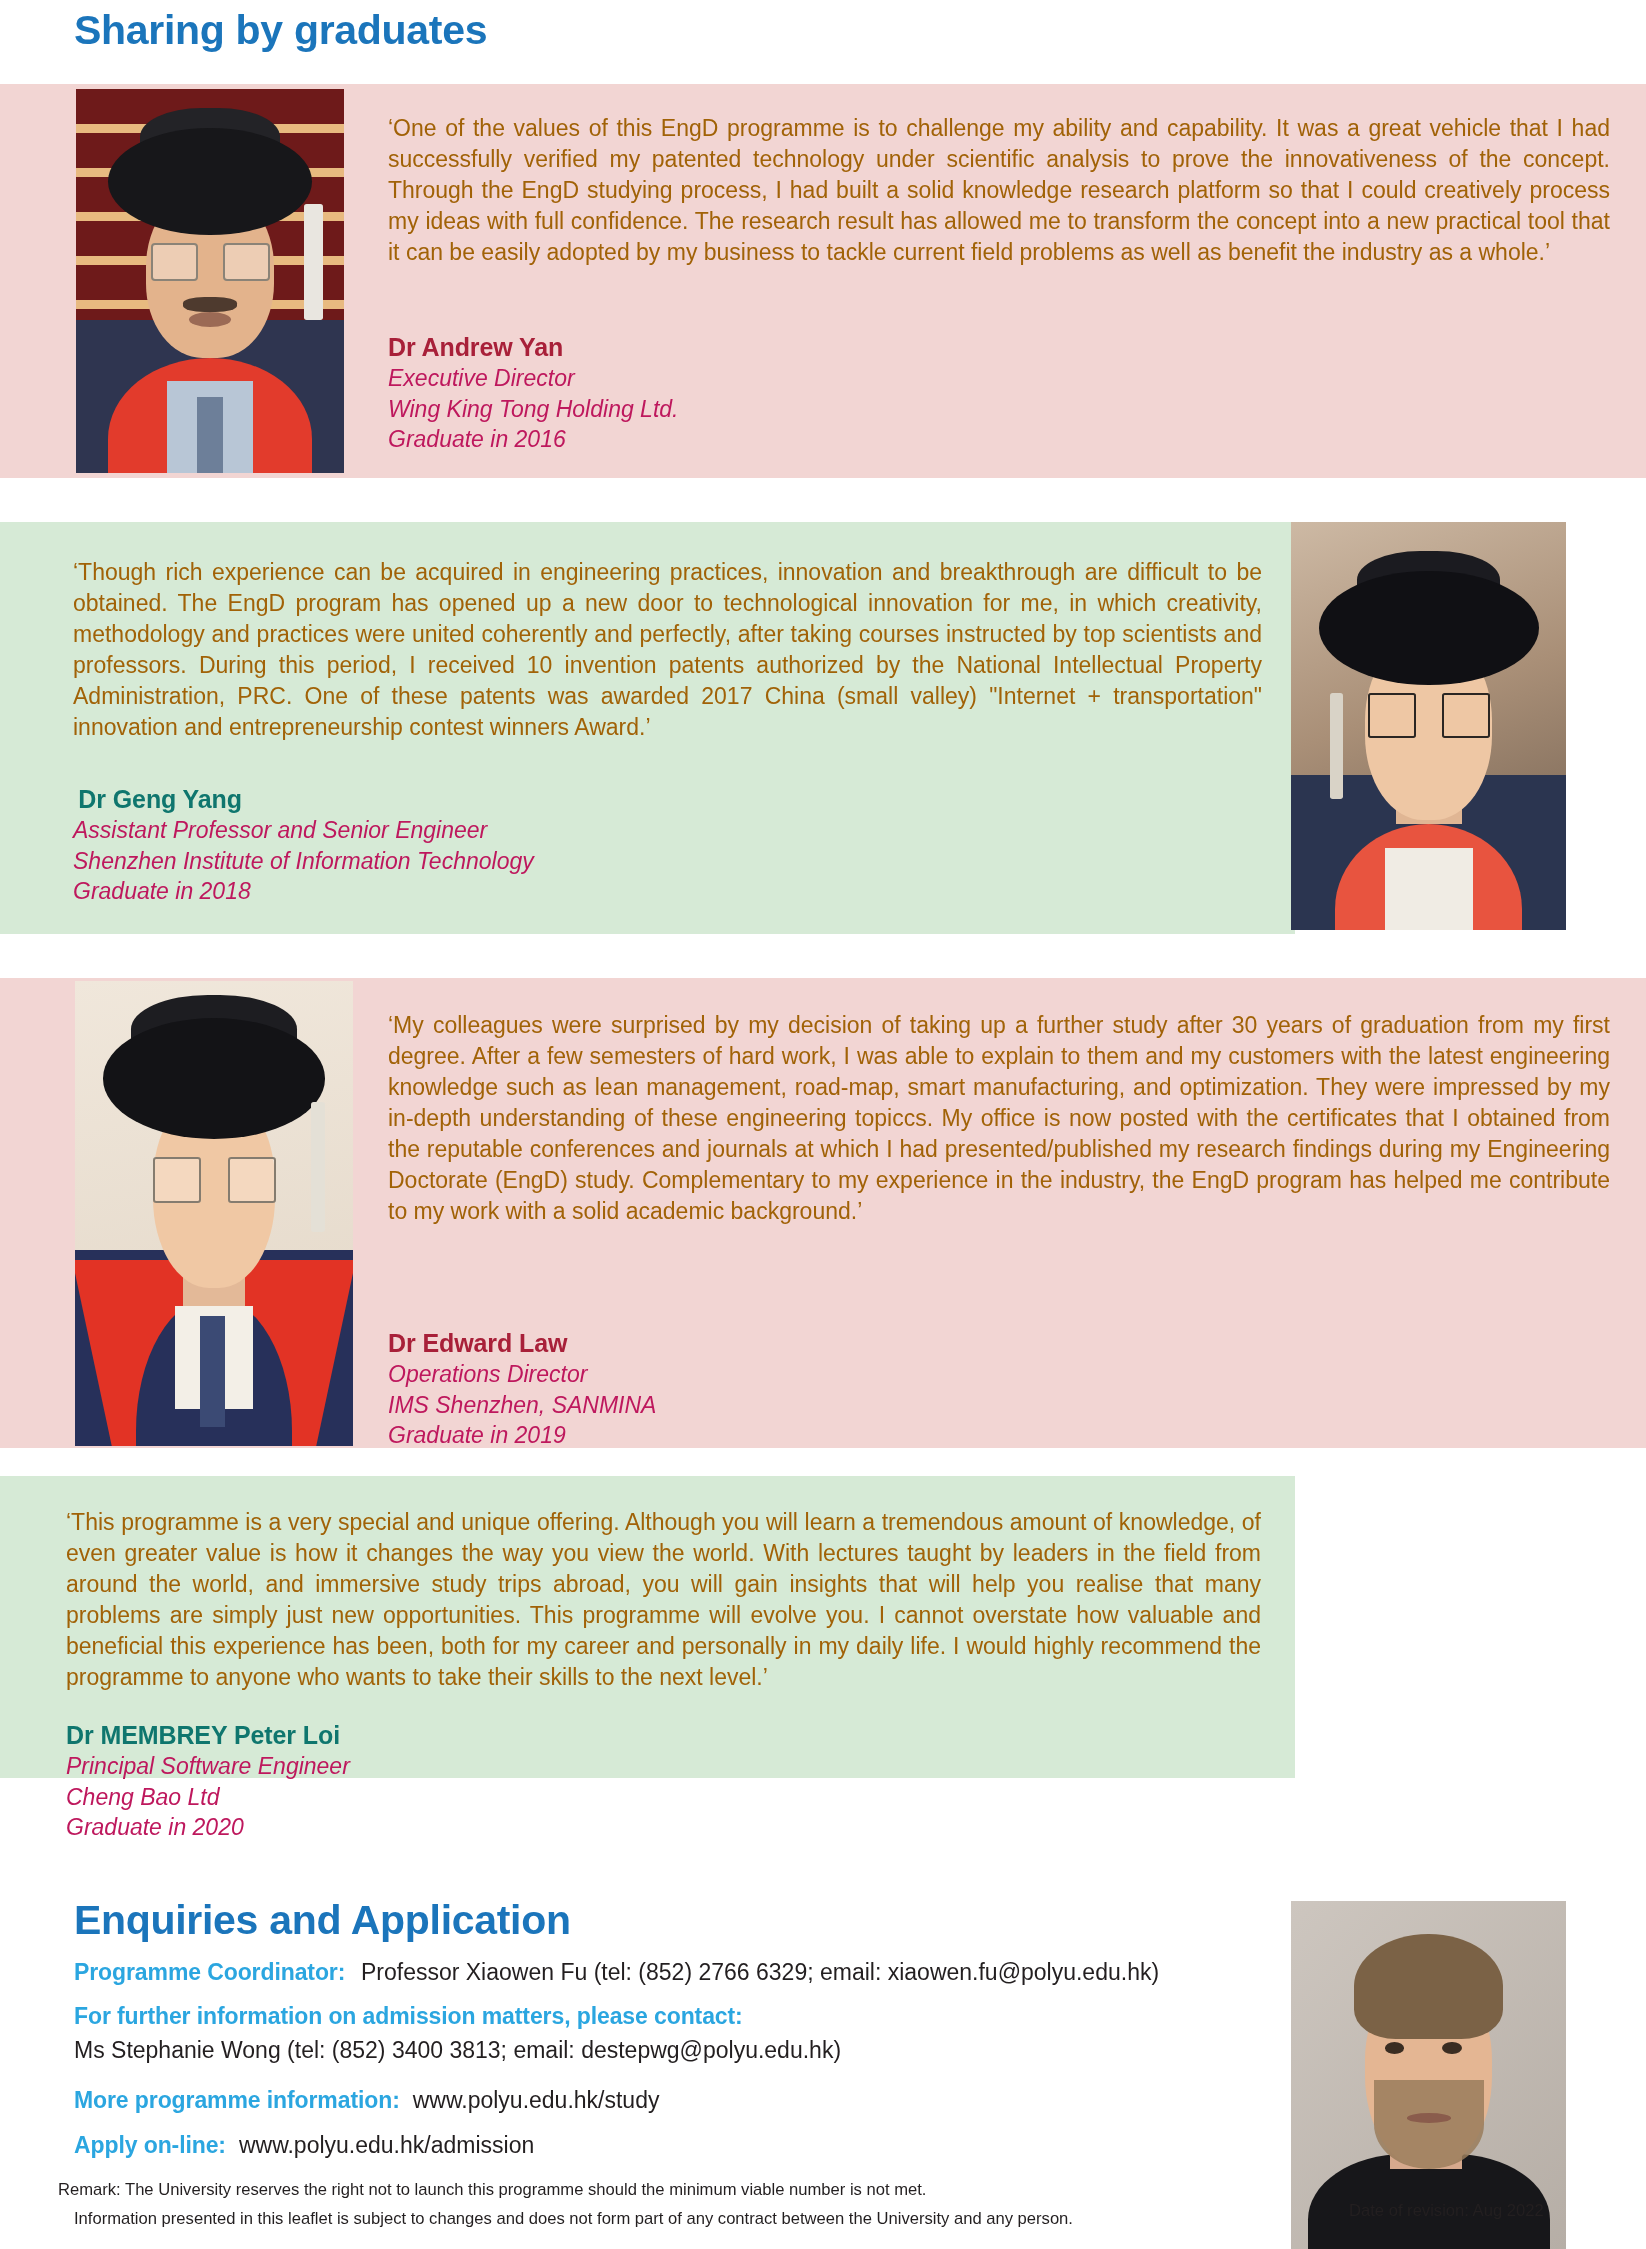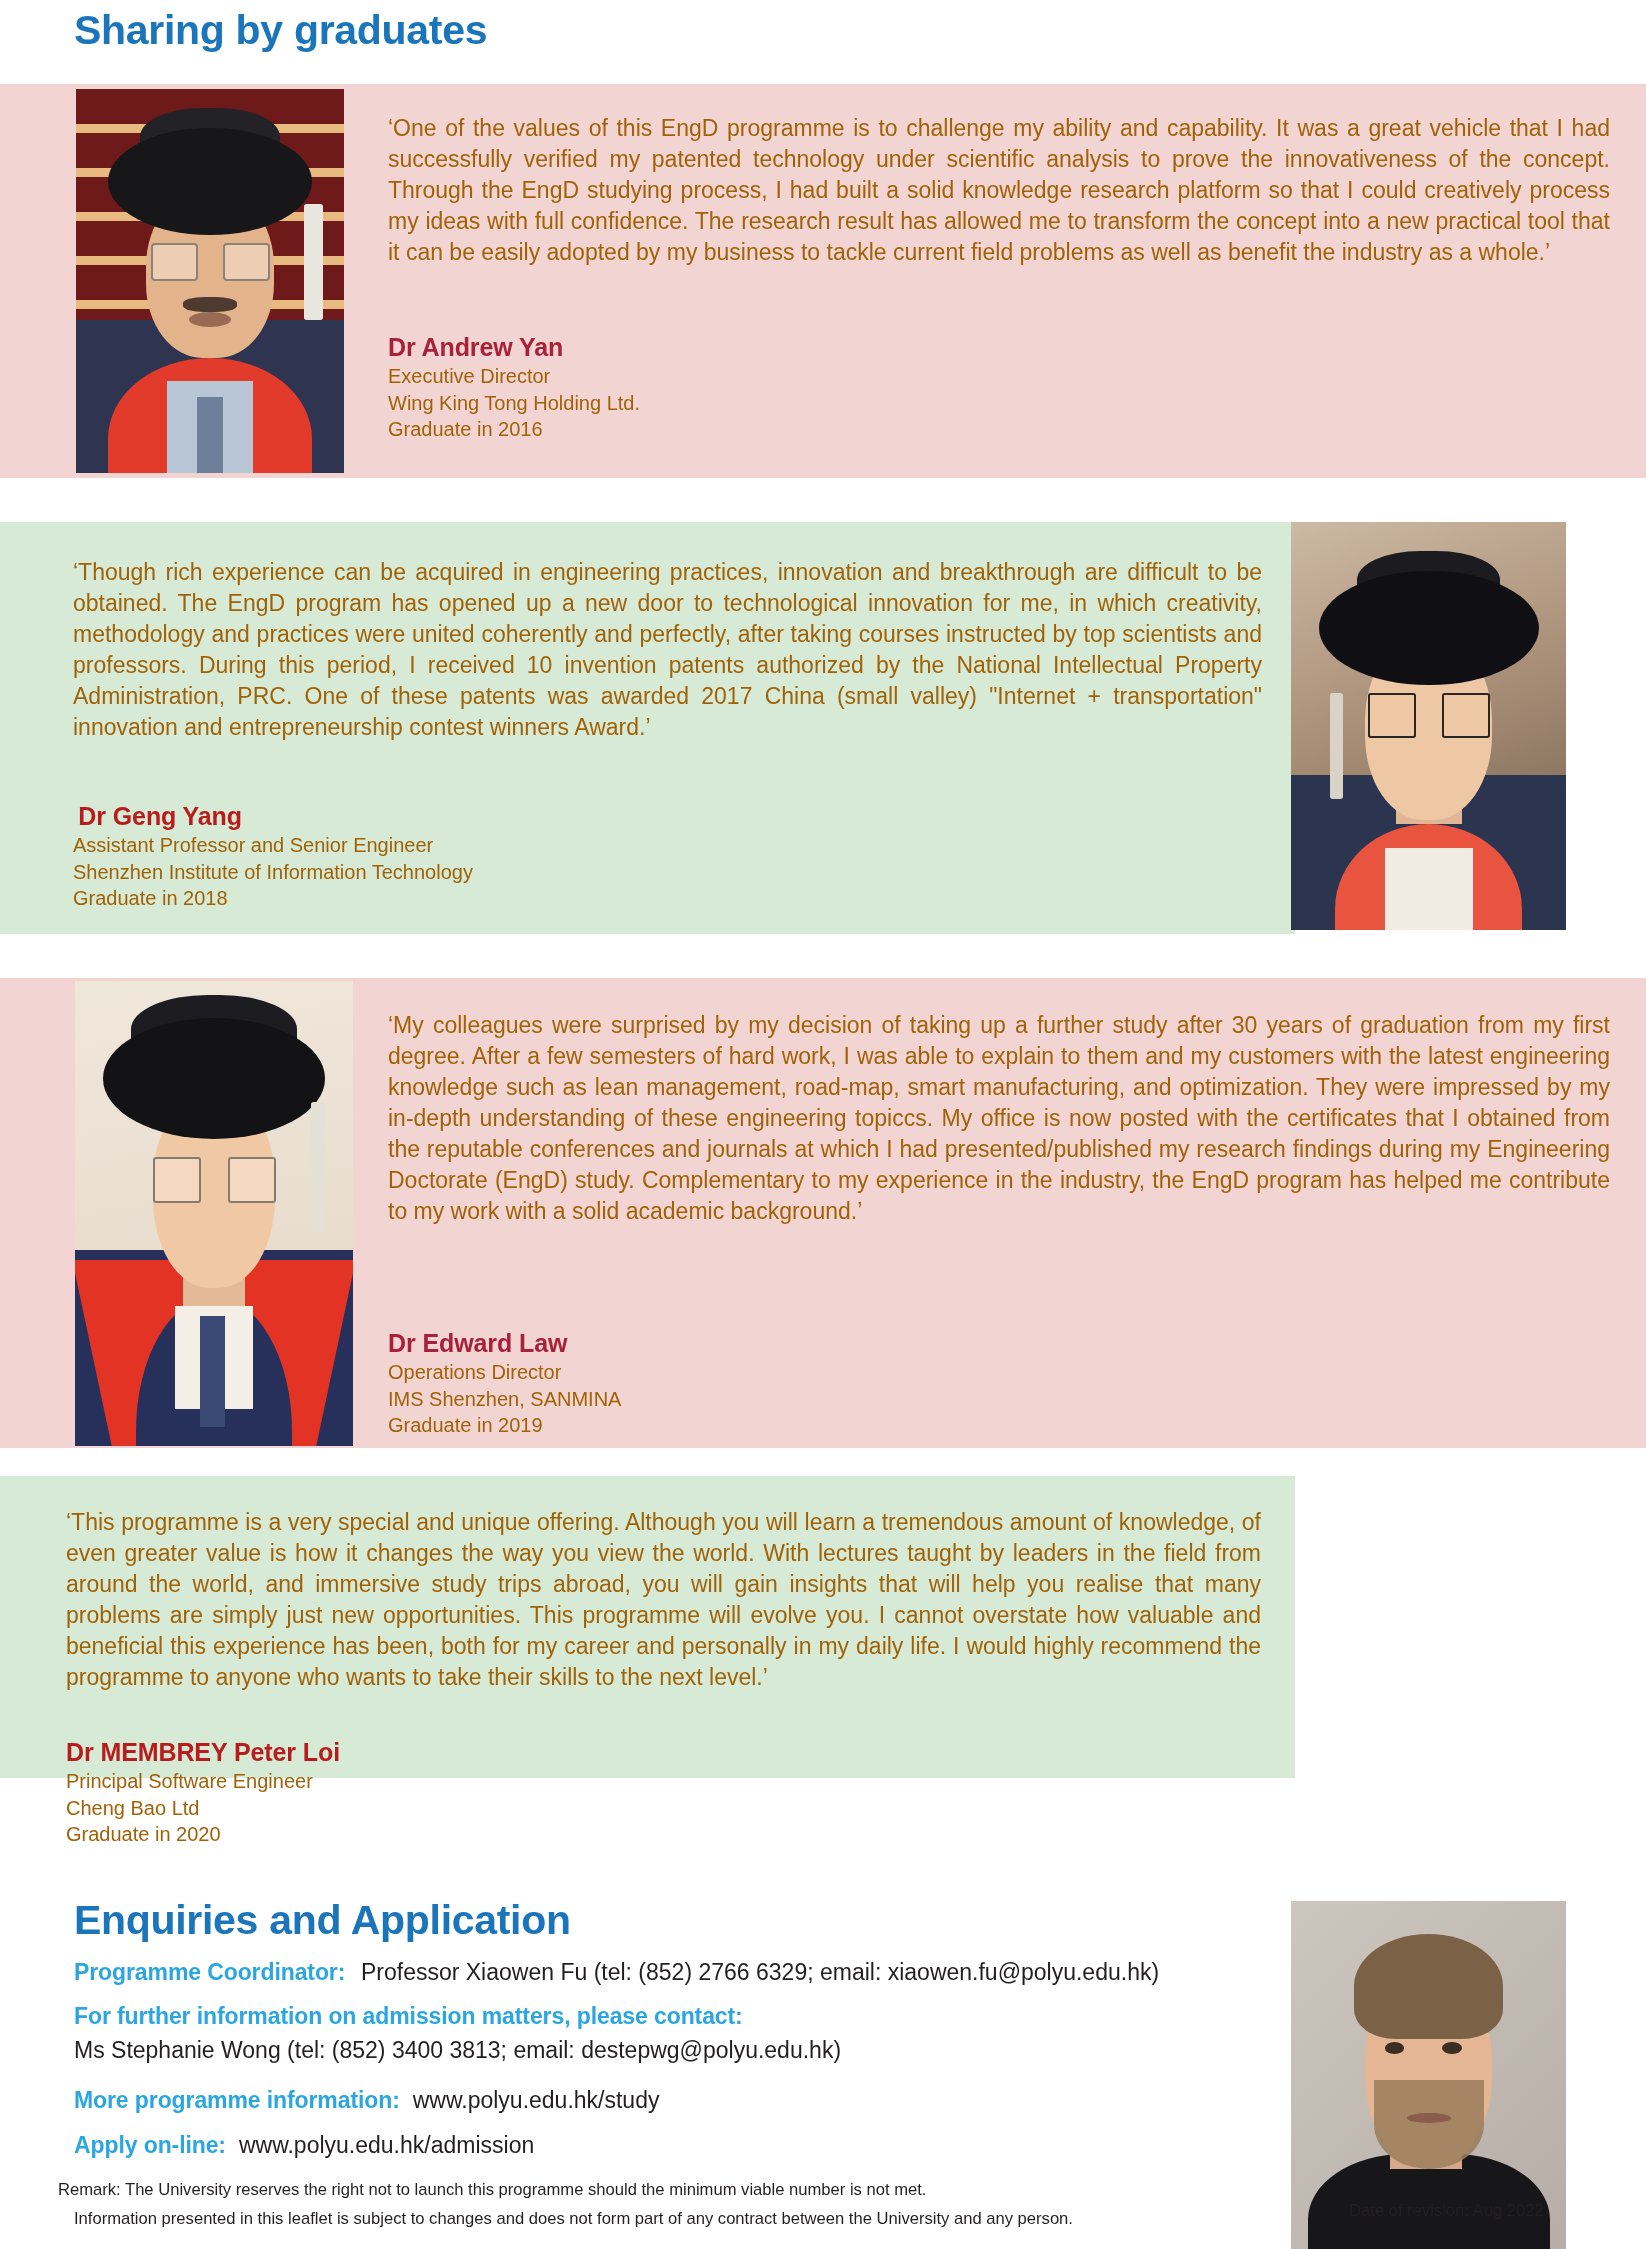--- a/index.html
+++ b/index.html
@@ -62,25 +62,26 @@
   .attrib {
     position: absolute;
   }
   .attrib .name {
     font-weight: bold;
     font-size: 25px;
     line-height: 1.25;
     letter-spacing: -0.1px;
   }
   .name-red { color: #a82039; }
-  .name-green { color: #b91c1c; margin-top: 17px; }
+  .name-green { color: #0f766e; }
   .attrib .meta {
-    font-size: 20px;
+    font-style: italic;
+    font-size: 23px;
     line-height: 1.33;
-    color: #a16207;
+    color: #be185d;
   }
 
   
   .enq-line {
     position: absolute;
     font-size: 23px;
     white-space: nowrap;
     color: #231f20;
   }
   .enq-label {

